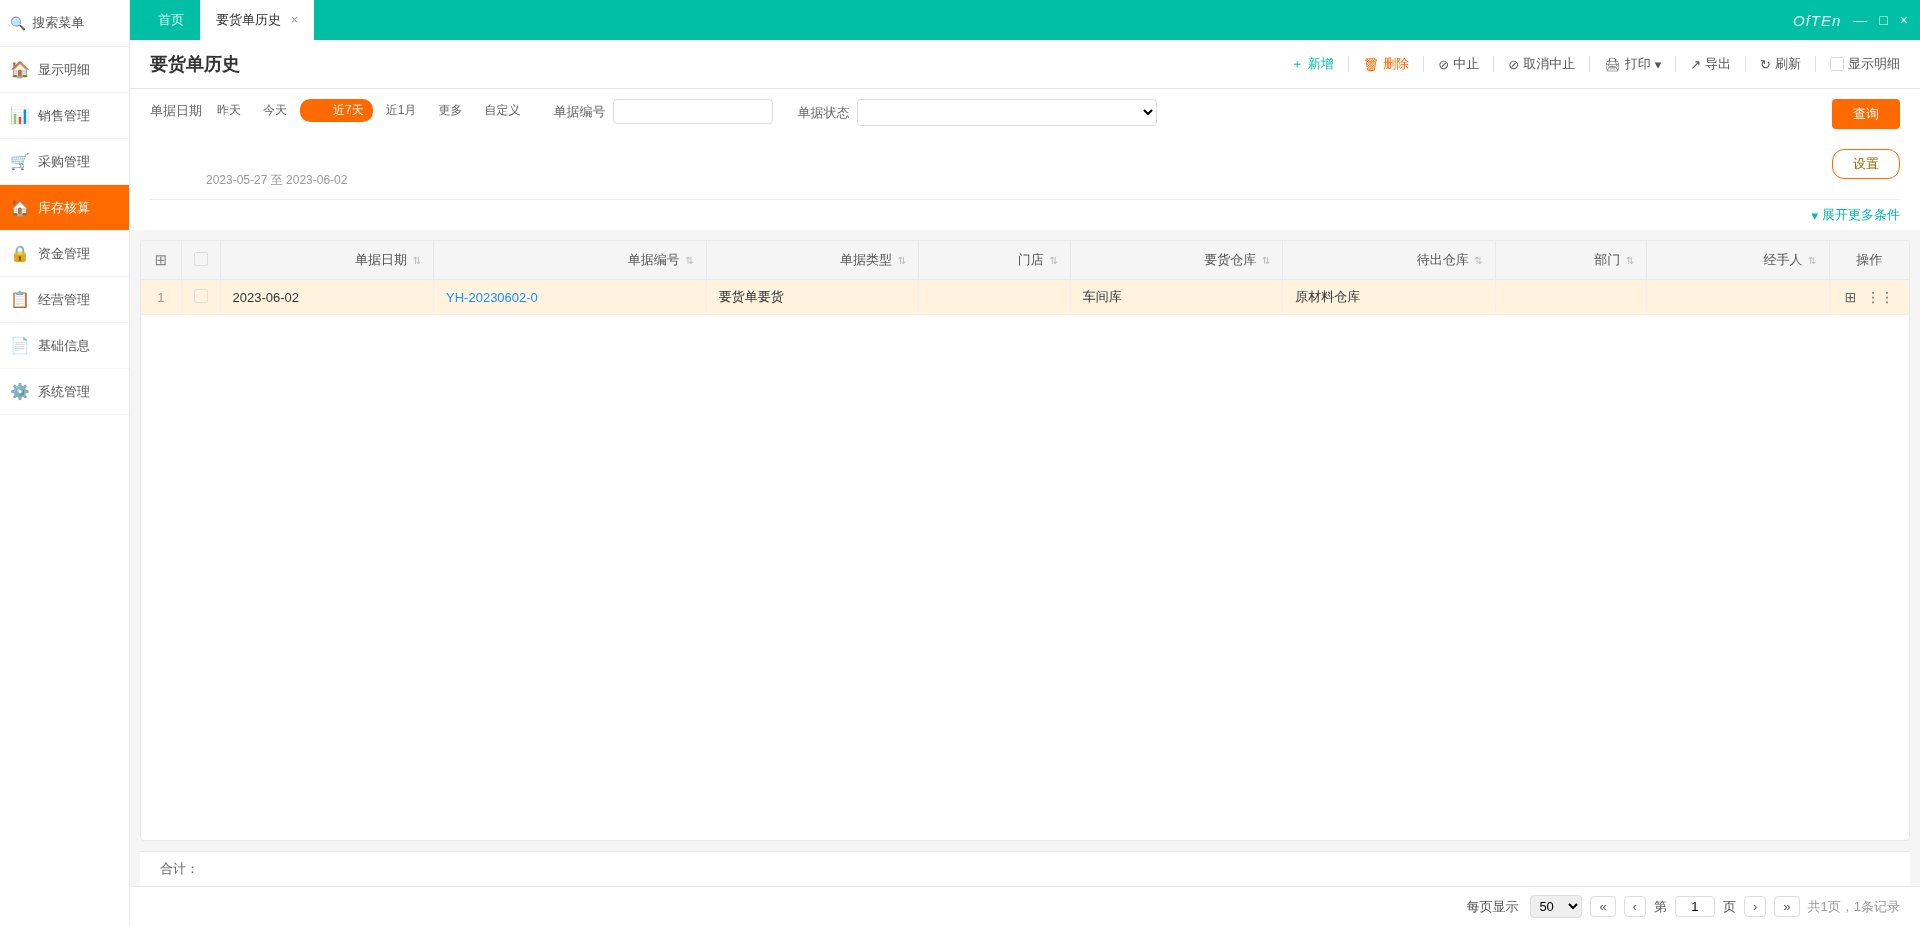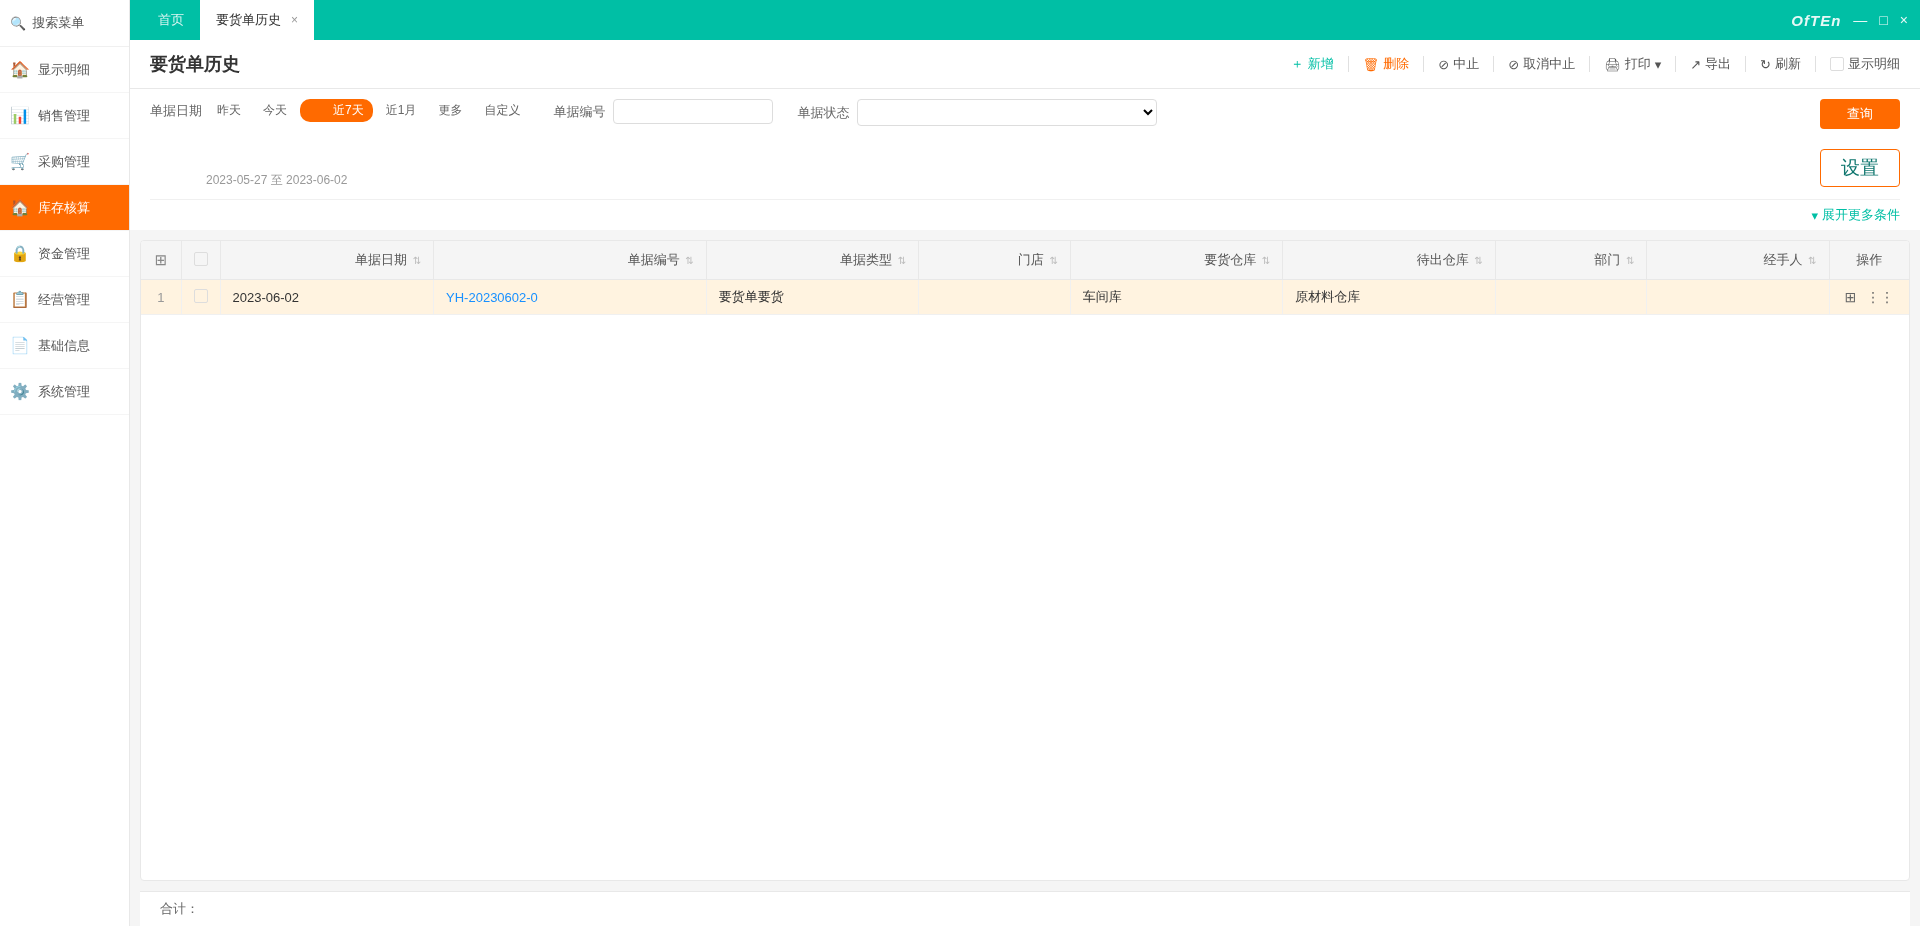--- a/index.html
+++ b/index.html
@@ -88,21 +88,21 @@
     }
     .topbar-icon-btn {
       color: rgba(255,255,255,0.9);
       cursor: pointer;
       font-size: 14px;
     }
     .brand-text {
       color: rgba(255,255,255,0.9);
       font-size: 15px;
       font-style: italic;
-      font-weight: bold;
+      font-weight: normal;
       letter-spacing: 1px;
     }
 
     
     .page-content {
       flex: 1;
       background: #f5f5f5;
       overflow: hidden;
       display: flex;
       flex-direction: column;
@@ -204,26 +204,26 @@
       background: #ff6a00;
       color: #fff;
       border: none;
       border-radius: 4px;
       padding: 6px 20px;
       cursor: pointer;
       font-size: 13px;
     }
     .btn-settings {
       background: #fff;
-      color: #0f766e;
+      color: #a16207;
       border: 1px solid #ff6a00;
-      border-radius: 4px;
+      border-radius: 12px;
       padding: 5px 20px;
       cursor: pointer;
-      font-size: 19px;
+      font-size: 13px;
     }
 
     
     .table-container {
       flex: 1;
       overflow: auto;
       background: #fff;
       margin: 10px;
       border: 1px solid #e8e8e8;
       border-radius: 4px;
@@ -565,15 +565,30 @@
             </td>
           </tr>
         </tbody>
       </table>
     </div>
 
     <div class="table-footer">
       <span>合计：</span>
     </div>
 
+    <div class="pagination">
+      <span class="pagination-label">每页显示</span>
+      <select class="pagination-select">
+        <option value="50">50</option>
+        <option value="100">100</option>
+      </select>
+      <button class="page-btn">«</button>
+      <button class="page-btn">‹</button>
+      <span>第</span>
+      <input class="page-input" type="text" value="1" style="">
+      <span>页</span>
+      <button class="page-btn">›</button>
+      <button class="page-btn">»</button>
+      <span class="page-total">共1页，1条记录</span>
+    </div>
 
   </div>
 </div>
 
 </body></html>

